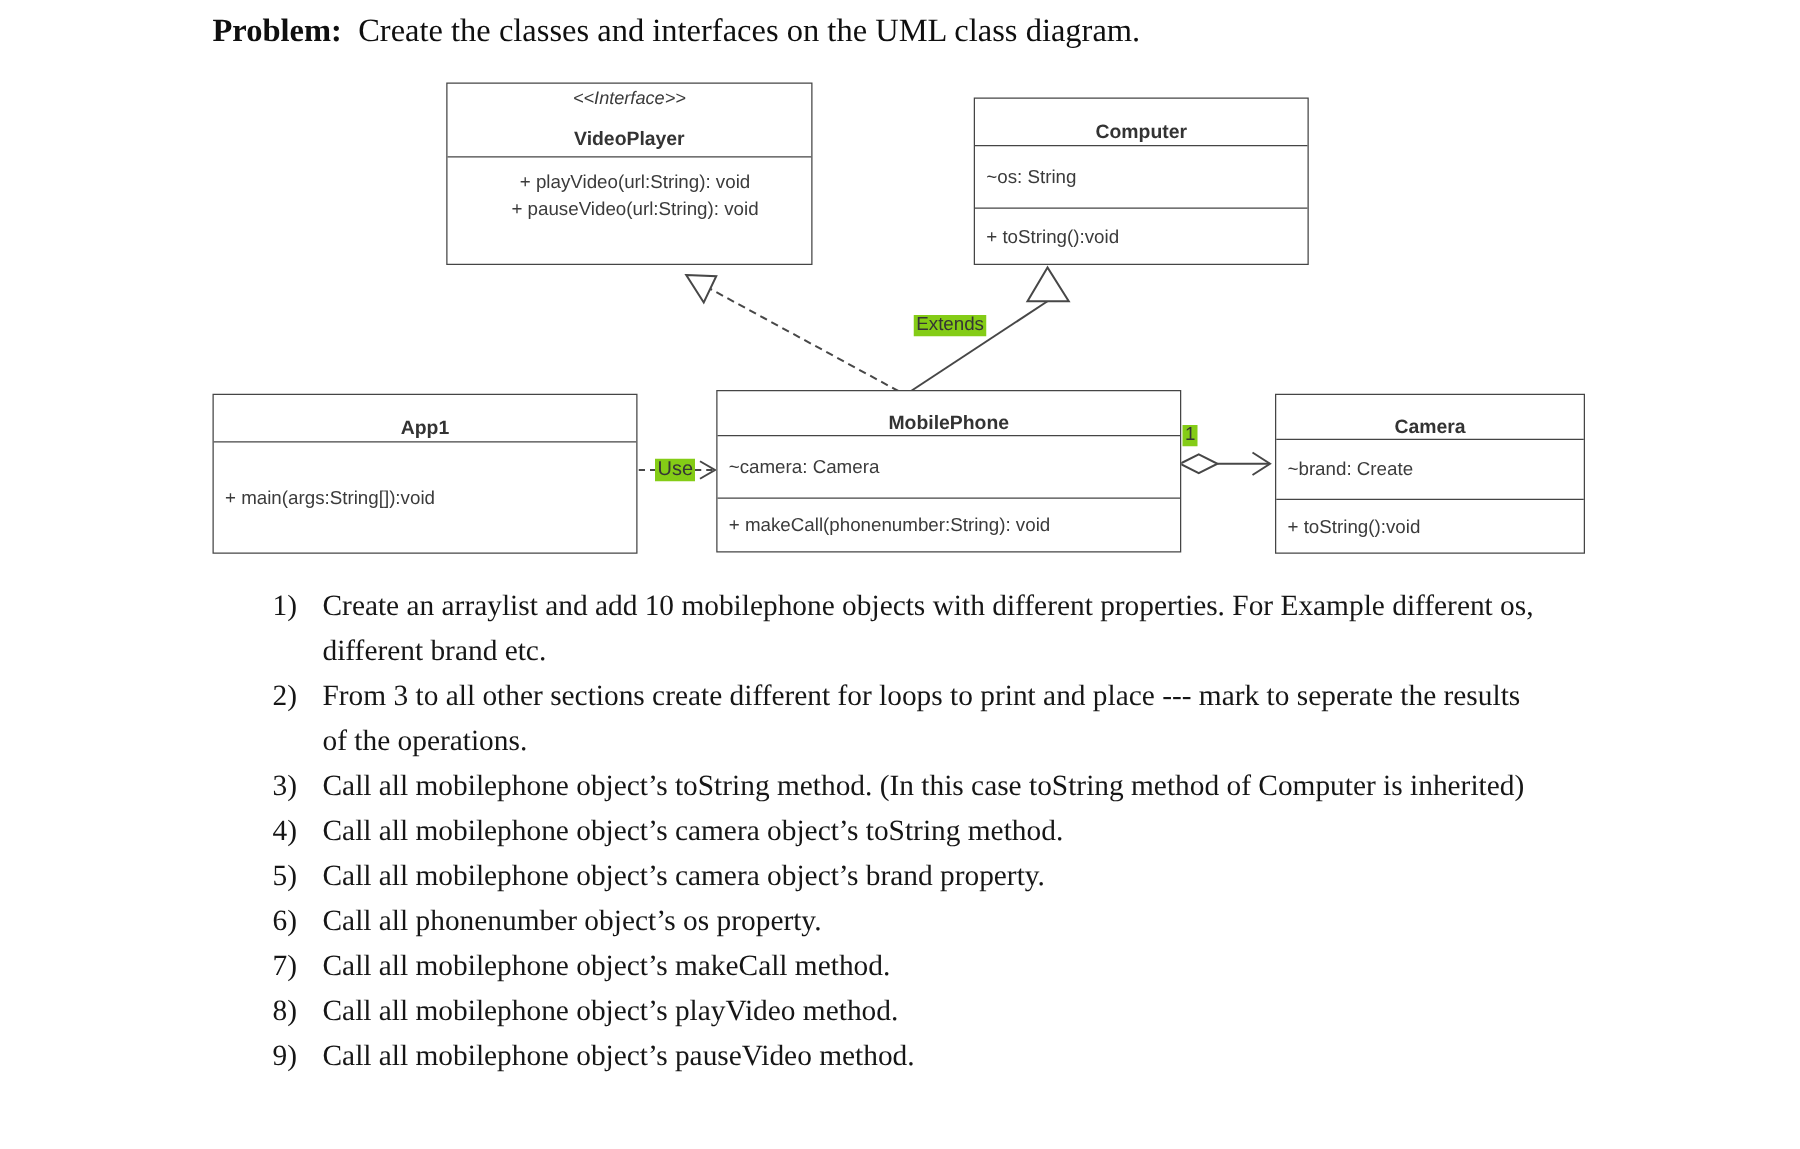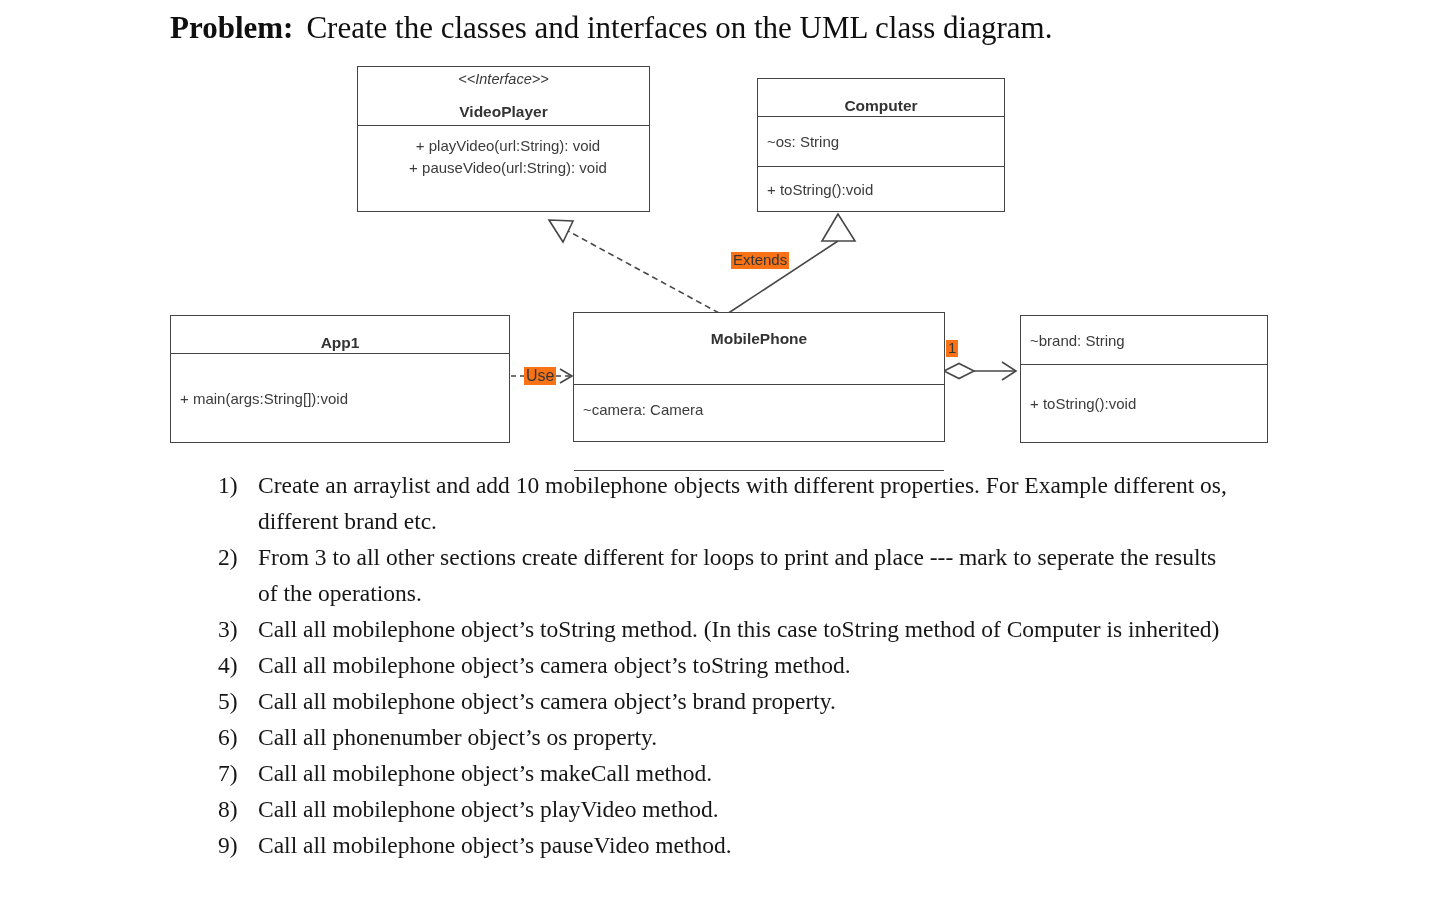--- a/index.html
+++ b/index.html
@@ -3,21 +3,21 @@
 <meta charset="utf-8">
 <style>
   html,body{margin:0;padding:0;}
   body{
     width:1440px;height:919px;background:#ffffff;position:relative;
     overflow:hidden;font-family:"Liberation Sans",sans-serif;
   }
   
   .title{
     position:absolute;left:170px;top:10px;white-space:nowrap;
-    font-family:"Liberation Serif",serif;font-size:31px;color:#0f0f0f;
+    font-family:"Liberation Serif",serif;font-size:26px;color:#0f0f0f;
   }
   .title-label{font-weight:bold;margin-right:13px;}
   
   .diagram{position:absolute;left:0;top:0;width:1440px;height:919px;}
   .connectors{position:absolute;left:0;top:0;}
   .connectors line,.connectors polyline,.connectors polygon{
     stroke:#474747;stroke-width:1.6px;
   }
   .uml-class{
     position:absolute;display:flex;flex-direction:column;box-sizing:border-box;
@@ -26,21 +26,21 @@
   .cmp{box-sizing:border-box;flex:none;}
   .cmp + .cmp{border-top:1.6px solid #454545;text-align:center;}
   .name-cmp{display:flex;flex-direction:column;align-items:center;justify-content:center;}
   .class-name{font-weight:bold;font-size:15.5px;color:#333333;margin-top:16px;}
   .stereotype{font-style:italic;font-size:14.5px;color:#3a3a3a;}
   .row-cmp{display:flex;align-items:center;padding-left:9px;font-size:15px;
     white-space:nowrap;overflow:hidden;}
   .methods-cmp{flex:1;padding:9px 0 0 9px;font-size:15px;line-height:22px;}
   .grow{flex:1;}
   .dlabel{position:absolute;font-size:15px;line-height:1.1;color:#353535;
-    background:#f97316;padding:0 2px;}
+    background:#84cc16;padding:0 2px;}
   .use-lbl{font-size:16px;}
   
   .tasks{
     position:absolute;left:218px;top:467px;margin:0;padding:0;list-style:none;
     font-family:"Liberation Serif",serif;font-size:23.5px;line-height:36px;color:#161616;
   }
   .task{display:flex;}
   .task-num{width:40px;flex:none;}
   .task-text{width:970px;}
 </style>
@@ -73,56 +73,59 @@
     <div class="cmp name-cmp" style="height:58px;">
       <div class="stereotype">&lt;&lt;Interface&gt;&gt;</div>
       <div class="class-name">VideoPlayer</div>
     </div>
     <div class="cmp methods-cmp">
       <div class="member">+ playVideo(url:String): void</div>
       <div class="member">+ pauseVideo(url:String): void</div>
     </div>
   </div>
 
-  <div class="uml-class" style="left:757px;top:78px;width:248px;height:134px;">
+  <div class="uml-class" style="left:779px;top:78px;width:268px;height:134px;">
     <div class="cmp name-cmp" style="height:37px;">
       <div class="class-name">Computer</div>
     </div>
     <div class="cmp row-cmp" style="height:50px;">
       <span>~os: String</span>
     </div>
     <div class="cmp row-cmp grow">
       <span>+ toString():void</span>
     </div>
   </div>
 
   <div class="uml-class" style="left:170px;top:315px;width:340px;height:128px;">
     <div class="cmp name-cmp" style="height:37px;text-align:right;">
       <div class="class-name">App1</div>
     </div>
     <div class="cmp row-cmp grow">
       <span>+ main(args:String[]):void</span>
     </div>
   </div>
 
-  <div class="uml-class" style="left:573px;top:312px;width:372px;height:130px;gap:36px;">
+  <div class="uml-class" style="left:573px;top:312px;width:372px;height:130px;">
     <div class="cmp name-cmp" style="height:35px;">
       <div class="class-name">MobilePhone</div>
     </div>
     <div class="cmp row-cmp" style="height:50px;">
       <span>~camera: Camera</span>
     </div>
     <div class="cmp row-cmp grow">
       <span>+ makeCall(phonenumber:String): void</span>
     </div>
   </div>
 
   <div class="uml-class" style="left:1020px;top:315px;width:248px;height:128px;">
+    <div class="cmp name-cmp" style="height:35px;">
+      <div class="class-name">Camera</div>
+    </div>
     <div class="cmp row-cmp" style="height:48px;">
-      <span>~brand: String</span>
+      <span>~brand: Create</span>
     </div>
     <div class="cmp row-cmp grow">
       <span>+ toString():void</span>
     </div>
   </div>
 
   <span class="dlabel" style="left:731px;top:252px;">Extends</span>
   <span class="dlabel use-lbl" style="left:524px;top:367px;">Use</span>
   <span class="dlabel" style="left:946px;top:340px;">1</span>
 </div>

